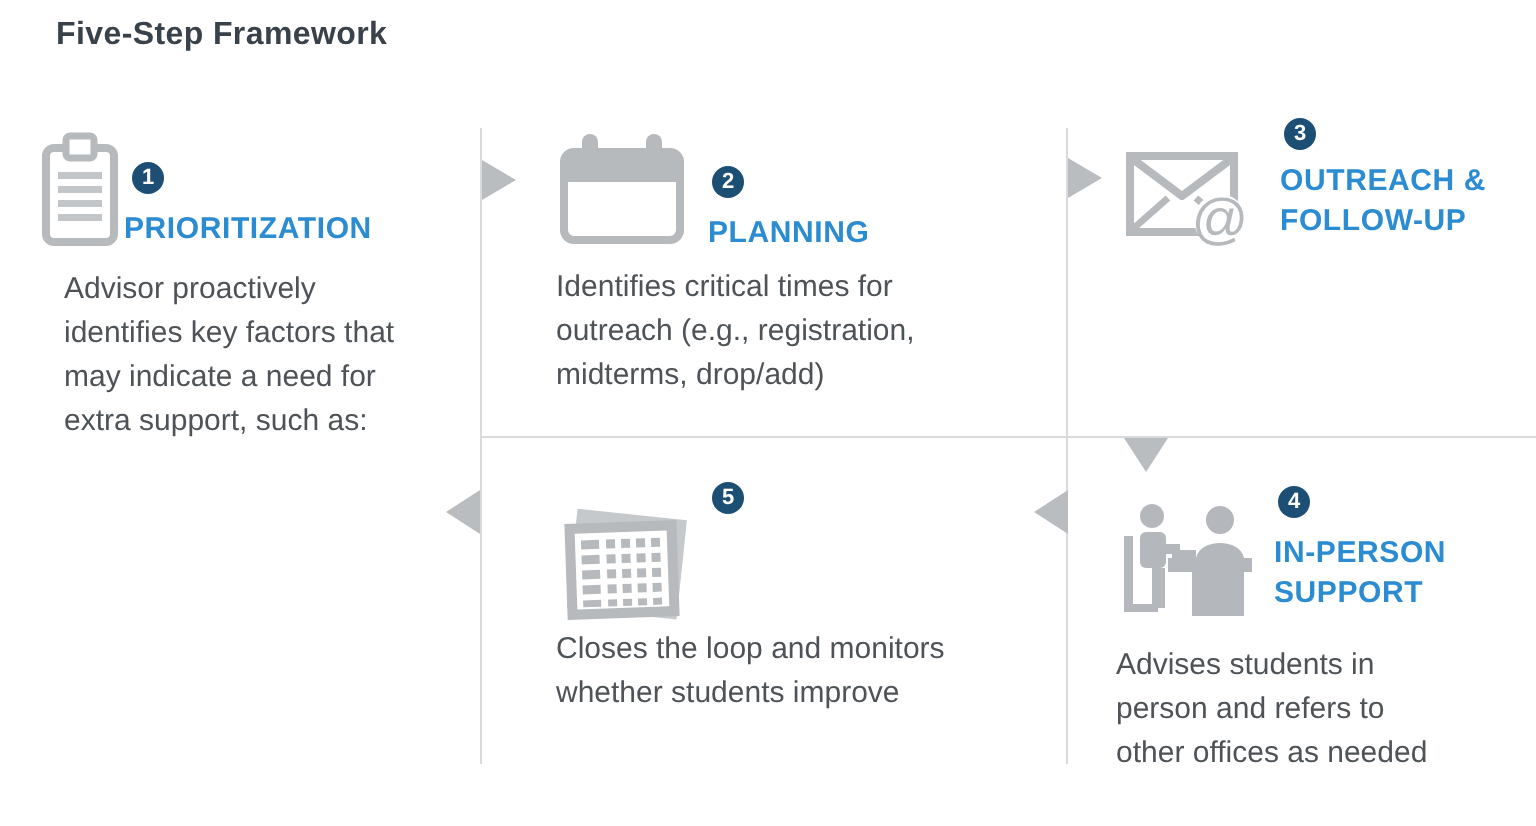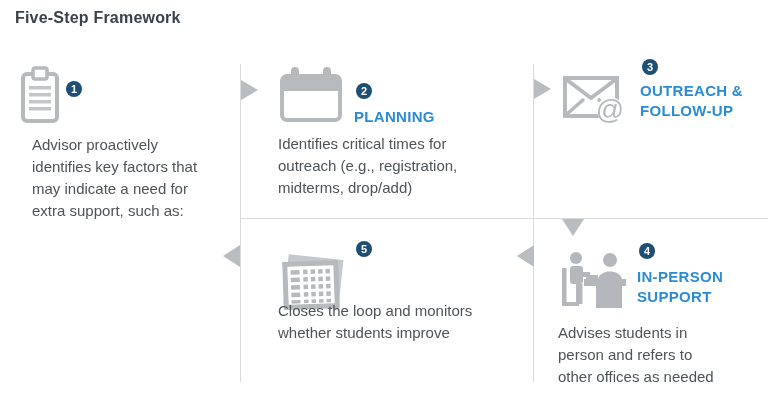--- a/index.html
+++ b/index.html
@@ -1,21 +1,21 @@
 <!DOCTYPE html>
 <html><head>
 <meta charset="utf-8">
 <style>
   html,body{margin:0;padding:0;background:#fff;}
   #canvas{
     position:relative;width:768px;height:413px;background:#ffffff;overflow:hidden;
     font-family:"Liberation Sans",sans-serif;
   }
   .title{
-    position:absolute;left:15px;top:9px;font-size:16px;font-weight:700;
+    position:absolute;left:28px;top:9px;font-size:16px;font-weight:700;
     color:#39424a;letter-spacing:.2px;
   }
   
   .vline{position:absolute;width:1px;background:#d9dadb;top:64px;height:318px;}
   #vline1{left:240px;}
   #vline2{left:533px;}
   .hline{position:absolute;left:240px;top:218px;width:528px;height:1px;background:#d9dadb;}
   
   .arr{position:absolute;width:0;height:0;}
   .arr-right{border-top:10px solid transparent;border-bottom:10px solid transparent;border-left:17px solid #b9bdc0;}
@@ -65,21 +65,21 @@
   #step3{left:558px;top:55px;width:210px;height:150px;}
   #step3 .icon{left:5px;top:15px;}
   #step3 .badge{left:84px;top:4px;}
   #step3 .step-title{left:82px;top:26px;}
   #step3 .desc{left:2px;top:78px;}
 
   #step5{left:278px;top:238px;width:262px;height:150px;}
   #step5 .icon{left:1px;top:15px;}
   #step5 .badge{left:78px;top:3px;}
   #step5 .step-title{left:76px;top:27px;}
-  #step5 .desc{left:0;top:62px;}
+  #step5 .desc{left:0;top:76px;}
 
   #step4{left:556px;top:238px;width:212px;height:160px;}
   #step4 .icon{left:4px;top:10px;}
   #step4 .badge{left:83px;top:5px;}
   #step4 .step-title{left:81px;top:29px;}
   #step4 .desc{left:2px;top:84px;}
 </style>
 </head>
 <body>
 
@@ -102,20 +102,21 @@
       <svg width="40" height="58" viewBox="0 0 40 58">
         <rect x="3" y="8" width="34" height="47" rx="4" fill="#fff" stroke="#b6babd" stroke-width="4"></rect>
         <rect x="13" y="2" width="14" height="11" rx="2" fill="#fff" stroke="#b6babd" stroke-width="3.5"></rect>
         <rect x="9" y="20" width="22" height="3.5" fill="#c2c6c9"></rect>
         <rect x="9" y="27" width="22" height="3.5" fill="#c2c6c9"></rect>
         <rect x="9" y="34" width="22" height="3.5" fill="#c2c6c9"></rect>
         <rect x="9" y="41" width="22" height="3.5" fill="#c2c6c9"></rect>
       </svg>
     </span>
     <span class="badge">1</span>
+    <h3 class="step-title">PRIORITIZATION</h3>
     <p class="desc">Advisor proactively
 identifies key factors that
 may indicate a need for
 extra support, such as:</p>
   </section>
 
   <section id="step2" class="step">
     <span class="icon">
       <svg width="62" height="56" viewBox="0 0 62 56">
         <rect x="2" y="10" width="58" height="44" rx="5" fill="#fff" stroke="#b6babd" stroke-width="4"></rect>

